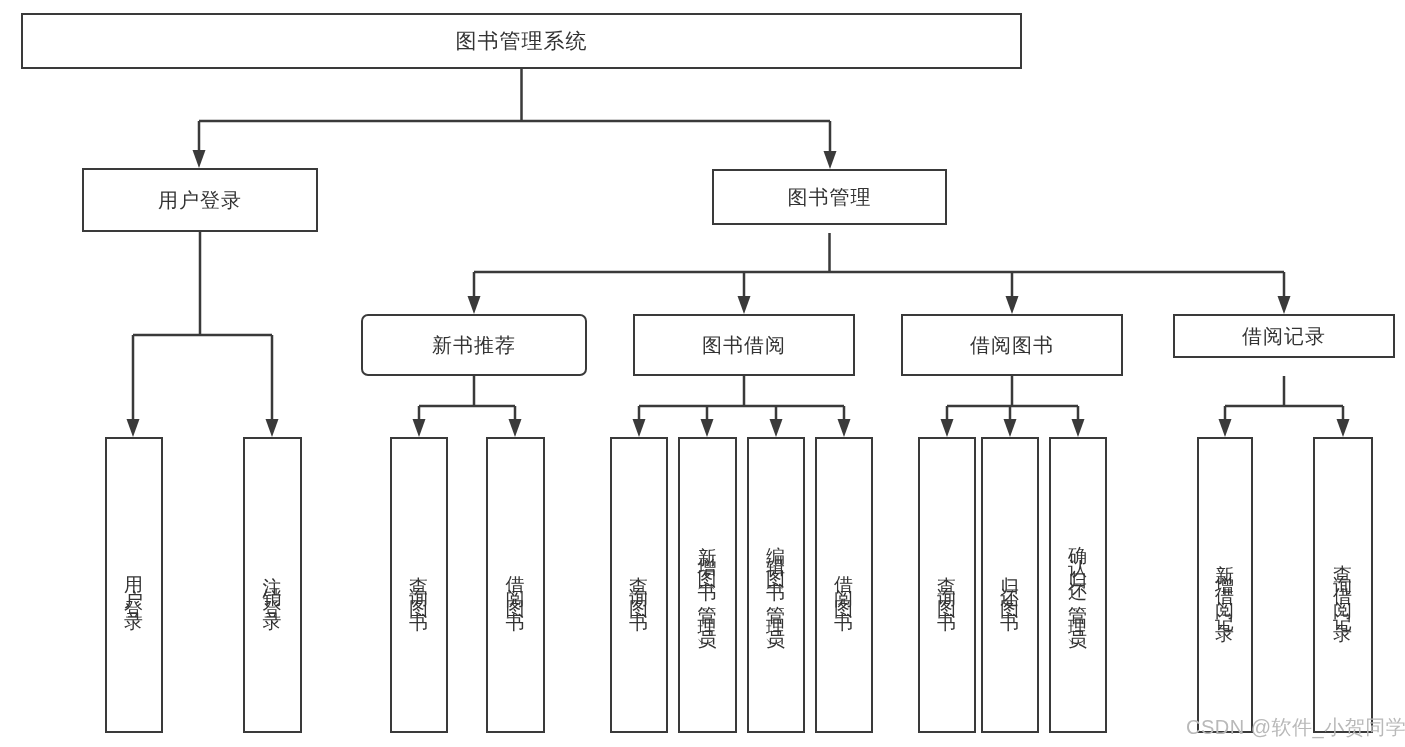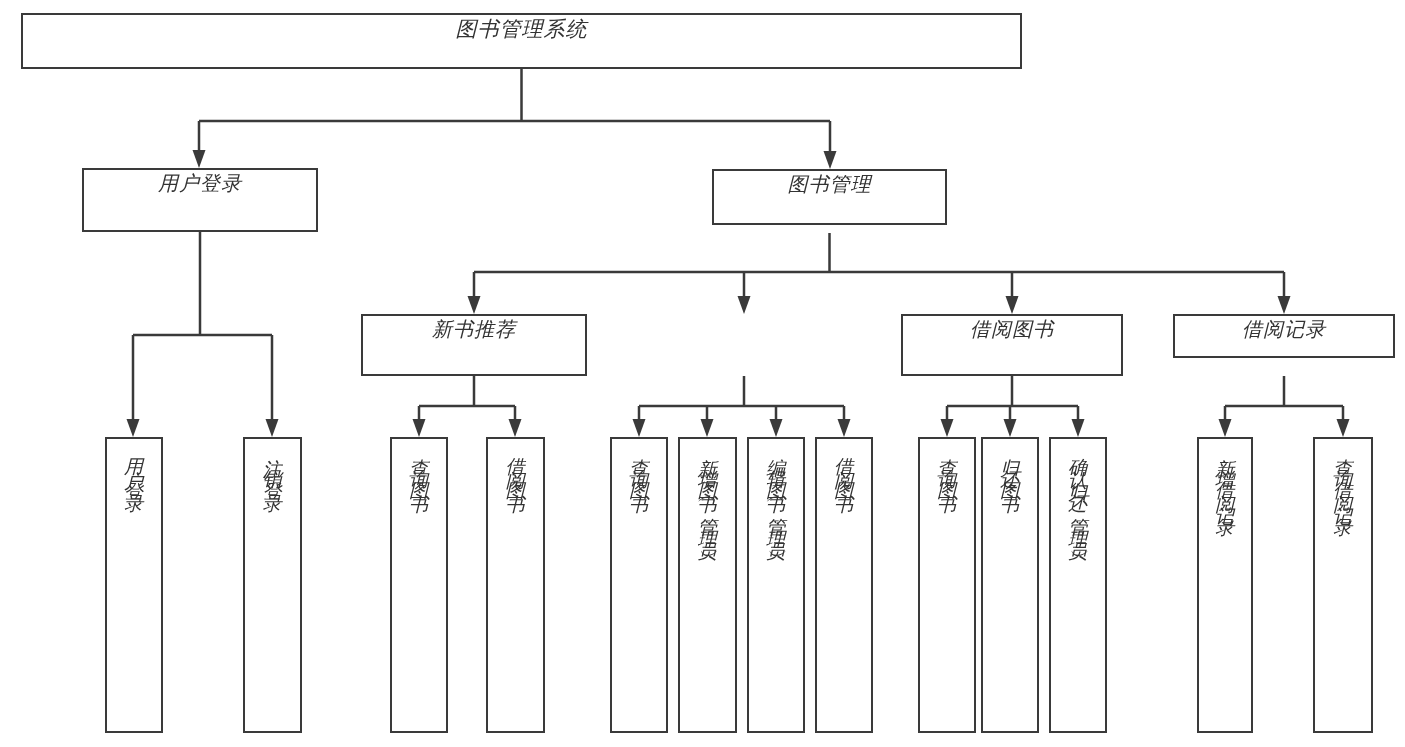--- a/index.html
+++ b/index.html
@@ -6,21 +6,21 @@
   .canvas{
     position:relative;width:1405px;height:747px;background:#ffffff;overflow:hidden;
     font-family:"Liberation Sans","DejaVu Sans",sans-serif;
     color:#333333;
   }
   .wires{position:absolute;left:0;top:0;z-index:1;}
   .wire{fill:none;stroke:#3a3a3a;stroke-width:2.5;}
   .head{fill:#3a3a3a;stroke:none;}
   .node{
     position:absolute;z-index:2;box-sizing:border-box;background:#ffffff;
-    border:2.5px solid #3a3a3a;display:flex;align-items:flex-start;justify-content:center;font-style:italic;
+    border:2.5px solid #3a3a3a;display:flex;align-items:center;justify-content:center;
   }
   .hlabel{font-size:20px;letter-spacing:1px;white-space:nowrap;}
   .root .hlabel{font-size:21px;}
   .leaf{padding:4px 0;}
   .vtext{
     writing-mode:vertical-rl;text-orientation:mixed;
     font-size:19px;letter-spacing:12px;line-height:1;white-space:nowrap;
   }
   .watermark{
     position:absolute;z-index:3;left:1186px;top:714px;
@@ -66,22 +66,25 @@
     <span class="hlabel">图书管理系统</span>
   </div>
 
   <div class="node" style="left:82px;top:168px;width:236px;height:64px;">
     <span class="hlabel">用户登录</span>
   </div>
   <div class="node" style="left:712px;top:169px;width:235px;height:56px;">
     <span class="hlabel">图书管理</span>
   </div>
 
-  <div class="node" style="left:361px;top:314px;width:226px;height:62px;">
+  <div class="node" style="left:361px;top:314px;width:226px;height:62px;border-radius:7px;">
     <span class="hlabel">新书推荐</span>
+  </div>
+  <div class="node" style="left:633px;top:314px;width:222px;height:62px;">
+    <span class="hlabel">图书借阅</span>
   </div>
   <div class="node" style="left:901px;top:314px;width:222px;height:62px;">
     <span class="hlabel">借阅图书</span>
   </div>
   <div class="node" style="left:1173px;top:314px;width:222px;height:44px;">
     <span class="hlabel">借阅记录</span>
   </div>
 
   <div class="node leaf" style="left:105px;top:437px;width:58px;height:296px;">
     <span class="vtext">用户登录</span>
@@ -120,14 +123,15 @@
     <span class="vtext">确认归还（管理员）</span>
   </div>
 
   <div class="node leaf" style="left:1197px;top:437px;width:56px;height:296px;">
     <span class="vtext">新增借阅记录</span>
   </div>
   <div class="node leaf" style="left:1313px;top:437px;width:60px;height:296px;">
     <span class="vtext">查询借阅记录</span>
   </div>
 
+  <div class="watermark">CSDN @软件_小贺同学</div>
 
 </div>
 
 </body></html>

